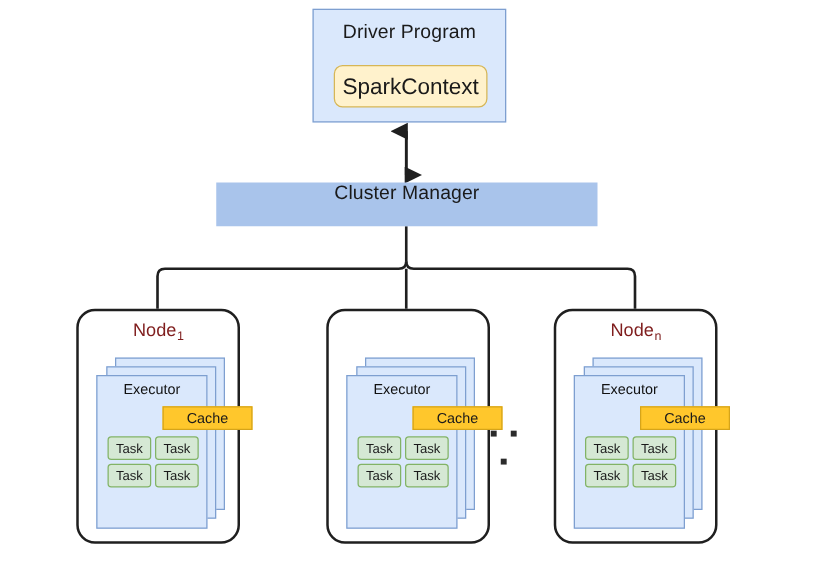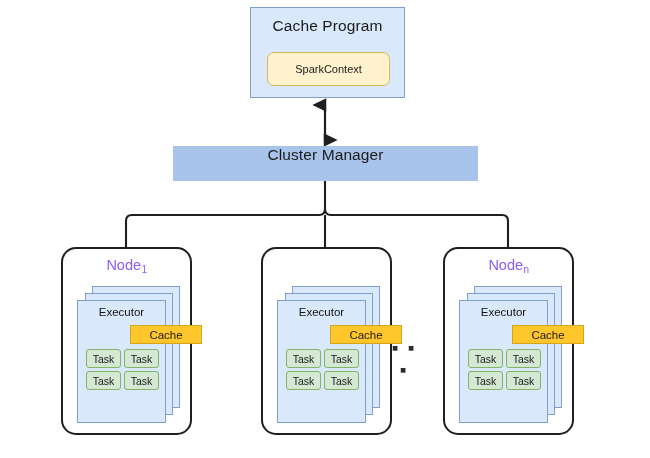--- a/index.html
+++ b/index.html
@@ -58,21 +58,21 @@
     top: 44px;
     width: 123px;
     height: 34px;
     background: #fff2cc;
     border: 1.5px solid #d6b656;
     border-radius: 7px;
     box-sizing: border-box;
     display: flex;
     align-items: center;
     justify-content: center;
-    font-size: 11px;
+    font-size: 18px;
   }
 
   
   .cluster-box {
     position: absolute;
     left: 173px;
     top: 146px;
     width: 305px;
     height: 35px;
     background: #a9c4eb;
@@ -98,21 +98,21 @@
   .node-2 { left: 261px; }
   .node-n { left: 443px; }
 
   .node-label {
     position: absolute;
     left: 0;
     top: 8px;
     width: 100%;
     text-align: center;
     font-size: 14.5px;
-    color: #8b5cf6;
+    color: #7f1d1d;
   }
   .node-label sub {
     font-size: 10px;
     vertical-align: baseline;
     position: relative;
     top: 3px;
     left: 0.5px;
   }
 
   
@@ -240,21 +240,21 @@
 
       <path d="M325,209 Q325,215 319,215 L132,215 Q126,215 126,221 L126,247"></path>
 
       <path d="M325,215 L325,247"></path>
 
       <path d="M325,209 Q325,215 331,215 L502,215 Q508,215 508,221 L508,247"></path>
     </g>
   </svg>
 
   <div class="driver-box">
-    <div class="driver-title">Cache Program</div>
+    <div class="driver-title">Driver Program</div>
     <div class="sparkcontext-box">
       <span>SparkContext</span>
     </div>
   </div>
 
   <div class="cluster-box">
     <span>Cluster Manager</span>
   </div>
 
   <div class="node-box node-1">

